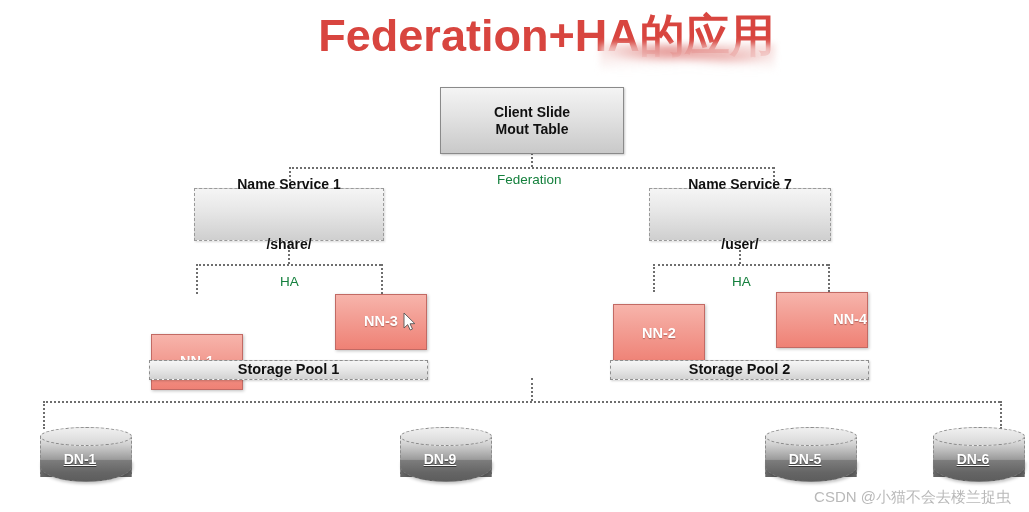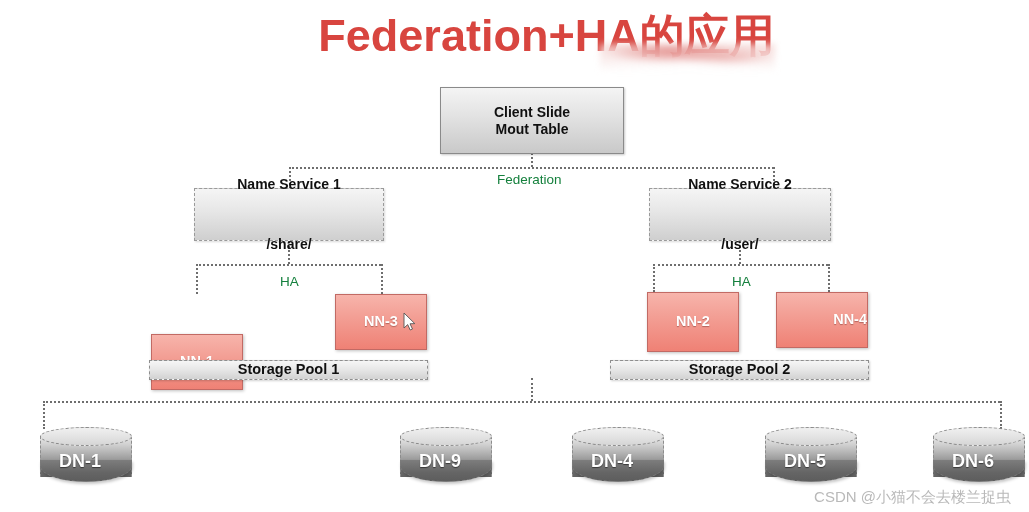--- a/index.html
+++ b/index.html
@@ -137,25 +137,26 @@
     border: 1px dashed #8a8a8a;
     border-radius: 46px / 9.5px;
     background: linear-gradient(180deg, #f0f0f0 0%, #e2e2e2 55%, #d6d6d6 100%);
   }
   .cyl .dnlabel {
     position: absolute;
     left: 0;
     top: 24px;
     width: 80px;
     text-align: center;
-    font-size: 18px;
+    font-size: 14px;
     font-weight: bold;
     color: #ffffff;
     text-shadow: 0 1px 1px rgba(0,0,0,0.5);
     z-index: 3;
+    text-decoration: underline;
   }
 
   
   .conn-label {
     position: absolute;
     font-size: 13.5px;
     font-weight: normal;
     color: #15803d;
     white-space: nowrap;
     z-index: 5;
@@ -231,36 +232,36 @@
   </div>
 
   <div class="conn-label" style="left:497px; top:172px;">Federation</div>
 
   <div class="box dashed-box" style="left:194px; top:188px; width:190px; height:53px;">
     <span class="ln">Name Service 1</span>
     <span class="ln">/share/</span>
   </div>
 
   <div class="box dashed-box" style="left:649px; top:188px; width:182px; height:53px;">
-    <span class="ln">Name Service 2</span>
+    <span class="ln">Name Service 7</span>
     <span class="ln">/user/</span>
   </div>
 
   <div class="conn-label" style="left:280px; top:274px;">HA</div>
   <div class="conn-label" style="left:732px; top:274px;">HA</div>
 
   <div class="box nn-box" style="left:151px; top:294px; width:92px; height:56px;margin-top:40px;">
     <span class="ln">NN-1</span>
   </div>
 
   <div class="box nn-box" style="left:335px; top:294px; width:92px; height:56px;">
     <span class="ln">NN-3</span>
   </div>
 
-  <div class="box nn-box" style="left:613px; top:292px; width:92px; height:60px;margin-left:34px;">
+  <div class="box nn-box" style="left:613px; top:304px; width:92px; height:60px;">
     <span class="ln">NN-2</span>
   </div>
 
   <div class="box nn-box" style="left:776px; top:292px; width:92px; height:56px;align-items:flex-end;">
     <span class="ln">NN-4</span>
   </div>
 
   <div class="box pool-box" style="left:149px; top:360px; width:279px; height:20px;">
     <span class="ln">Storage Pool 1</span>
   </div>
@@ -277,26 +278,20 @@
   </div>
 
 
   <div class="cyl" style="left:400px; top:427px;">
     <div class="body"></div>
     <div class="bottom"></div>
     <div class="top"></div>
     <div class="dnlabel">DN-9</div>
   </div>
 
-  <div class="cyl" style="left:572px; top:427px;">
-    <div class="body"></div>
-    <div class="bottom"></div>
-    <div class="top"></div>
-    <div class="dnlabel">DN-4</div>
-  </div>
 
   <div class="cyl" style="left:765px; top:427px;">
     <div class="body"></div>
     <div class="bottom"></div>
     <div class="top"></div>
     <div class="dnlabel">DN-5</div>
   </div>
 
   <div class="cyl" style="left:933px; top:427px;">
     <div class="body"></div>

